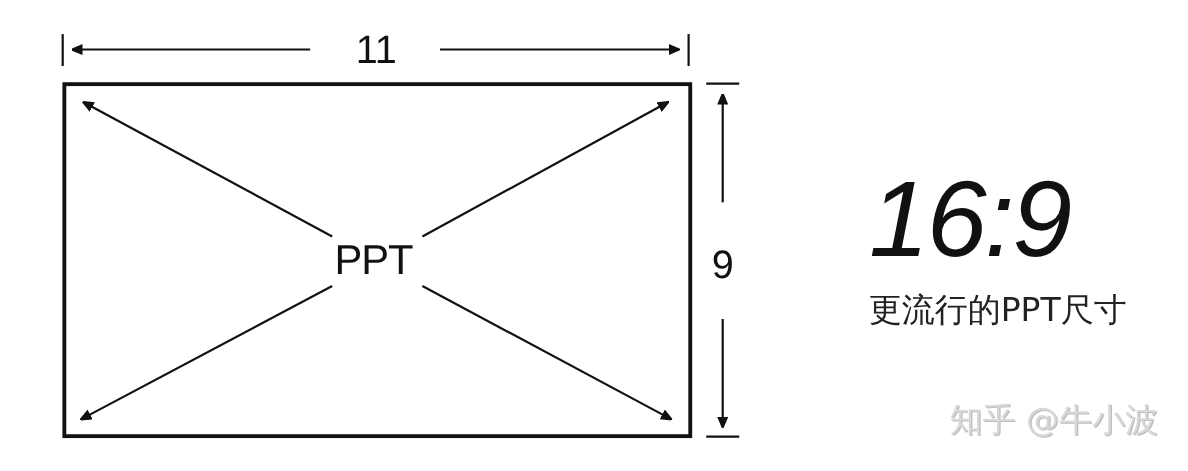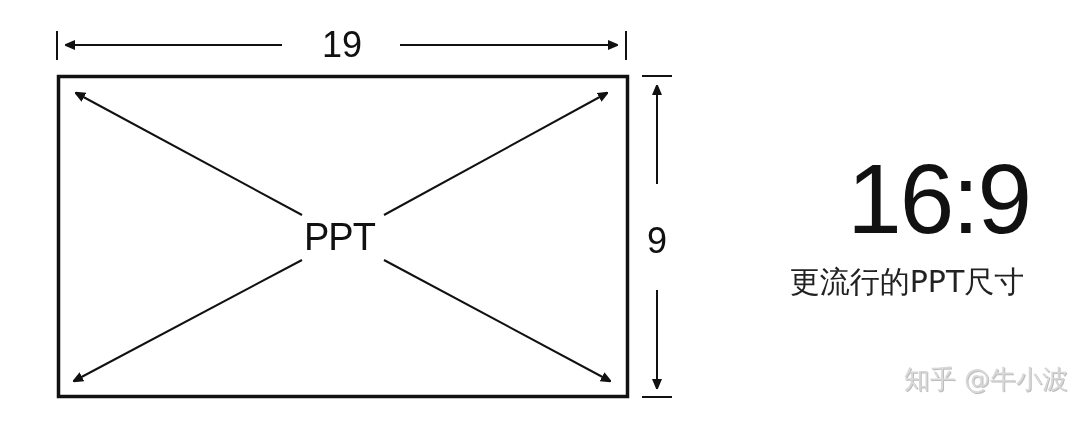--- a/index.html
+++ b/index.html
@@ -3,23 +3,23 @@
   <meta charset="utf-8">
   <style>
     html, body { margin: 0; padding: 0; background: #ffffff; }
     body { width: 1080px; height: 428px; position: relative; overflow: hidden;
            font-family: "Liberation Sans", "DejaVu Sans", sans-serif; }
     svg.diagram { position: absolute; left: 0; top: 0; }
     .label { position: absolute; color: #111; font-family: "Liberation Sans", "DejaVu Sans", sans-serif; }
     #width-label { left: 314px; top: 24px; font-size: 36px; width: 56px; text-align: center; }
     #height-label { left: 640px; top: 220px; font-size: 36px; width: 34px; text-align: center; }
     #center-label { left: 304px; top: 216px; font-size: 38px; width: 80px; text-align: left; letter-spacing: -1px; }
-    #ratio-title { left: 790px; top: 150px; font-size: 98px; width: 240px; text-align: right; letter-spacing: -2px; line-height: 1; }
+    #ratio-title { left: 790px; top: 150px; font-size: 98px; width: 240px; text-align: left; letter-spacing: -2px; line-height: 1; font-style: italic; }
     #ratio-subtitle { left: 752px; top: 262px; font-size: 30px; width: 310px; text-align: center; color: #222; font-family: "DejaVu Sans", sans-serif; }
-    #watermark { left: 848px; top: 362px; font-size: 26px; color: #d8d8d8; width: 220px; text-align: right;
+    #watermark { left: 848px; top: 362px; font-size: 30px; color: #d8d8d8; width: 220px; text-align: center;
                  font-family: "DejaVu Sans", sans-serif; text-shadow: 1px 1px 0 #bdbdbd; }
   </style>
 </head>
 <body>
 
 <svg class="diagram" width="1080" height="428" viewBox="0 0 1080 428">
   <defs>
     <marker id="arrowhead" markerWidth="10" markerHeight="10" refX="9" refY="5" orient="auto" markerUnits="userSpaceOnUse">
       <path d="M0,0 L12,5 L0,10 Z" fill="#111"></path>
     </marker>
@@ -42,20 +42,20 @@
   </g>
 
   <g>
     <line x1="642" y1="76" x2="672" y2="76" stroke="#111" stroke-width="2"></line>
     <line x1="642" y1="397" x2="672" y2="397" stroke="#111" stroke-width="2"></line>
     <line x1="657" y1="184" x2="657" y2="86" stroke="#111" stroke-width="2" marker-end="url(#arrowhead)"></line>
     <line x1="657" y1="290" x2="657" y2="388" stroke="#111" stroke-width="2" marker-end="url(#arrowhead)"></line>
   </g>
 </svg>
 
-<div class="label" id="width-label">19</div>
+<div class="label" id="width-label">11</div>
 <div class="label" id="height-label">9</div>
 <div class="label" id="center-label">PPT</div>
 
 <div class="label" id="ratio-title">16:9</div>
 <div class="label" id="ratio-subtitle">更流行的PPT尺寸</div>
 
 <div class="label" id="watermark">知乎 @牛小波</div>
 
 </body></html>

